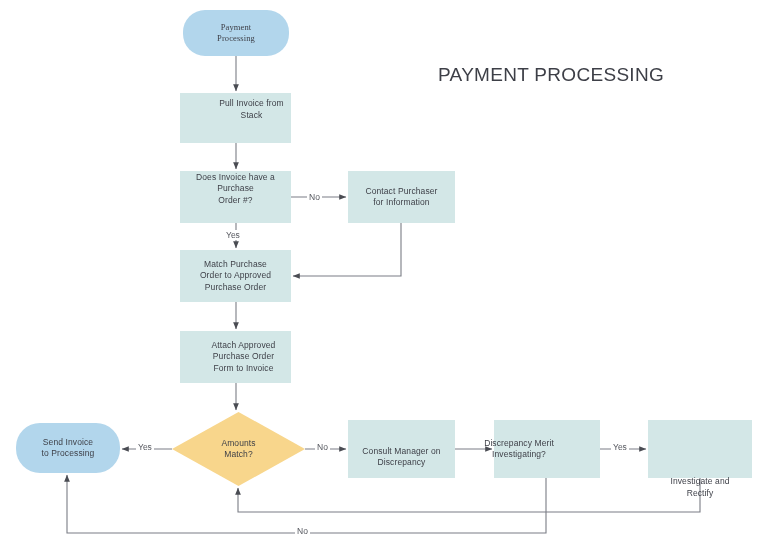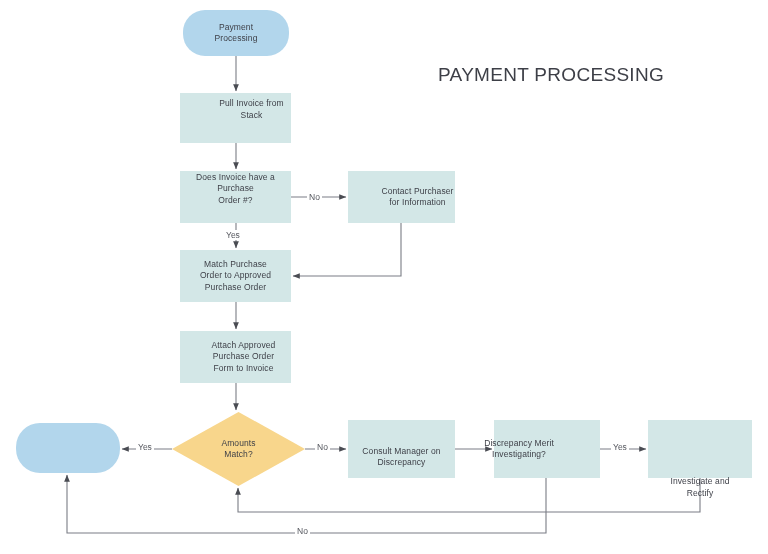--- a/index.html
+++ b/index.html
@@ -111,44 +111,46 @@
       <path d="M455,449 L492,449" marker-end="url(#arrow)"></path>
 
       <path d="M600,449 L646,449" marker-end="url(#arrow)"></path>
 
       <path d="M700,478 L700,512 L238,512 L238,488" marker-end="url(#arrow)"></path>
 
       <path d="M546,478 L546,533 L67,533 L67,475" marker-end="url(#arrow)"></path>
     </g>
   </svg>
 
-  <div class="node-label" style="left:183px; top:10px; width:106px; height:46px;">Payment
+  <div class="node-label" style="left:183px; top:10px; width:106px; height:46px;font-family:Liberation Serif, serif;">Payment
 Processing</div>
 
   <div class="node-label" style="left:180px; top:93px; width:111px; height:33px;padding-left:16px;">Pull  Invoice from
 Stack</div>
 
   <div class="node-label" style="left:180px; top:171px; width:111px; height:36px;">Does Invoice have a
 Purchase
 Order #?</div>
 
-  <div class="node-label" style="left:348px; top:171px; width:107px; height:52px;margin-left:16px;">Contact Purchaser
+  <div class="node-label" style="left:348px; top:171px; width:107px; height:52px;">Contact Purchaser
 for Information</div>
 
   <div class="node-label" style="left:180px; top:250px; width:111px; height:52px;">Match  Purchase
 Order to Approved
 Purchase Order</div>
 
   <div class="node-label" style="left:188px; top:331px; width:111px; height:52px;">Attach Approved
 Purchase Order
 Form to Invoice</div>
 
   <div class="node-label" style="left:172px; top:412px; width:133px; height:74px;">Amounts
 Match?</div>
 
+  <div class="node-label" style="left:16px; top:423px; width:104px; height:50px;">Send Invoice
+to Processing</div>
 
   <div class="node-label" style="left:348px; top:420px; width:107px; height:58px;margin-top:8px;">Consult Manager on
 Discrepancy</div>
 
   <div class="node-label" style="left:466px; top:420px; width:106px; height:58px;">Discrepancy Merit
 Investigating?</div>
 
   <div class="node-label" style="left:648px; top:420px; width:104px; height:47px;margin-top:44px;">Investigate and
 Rectify</div>
 

